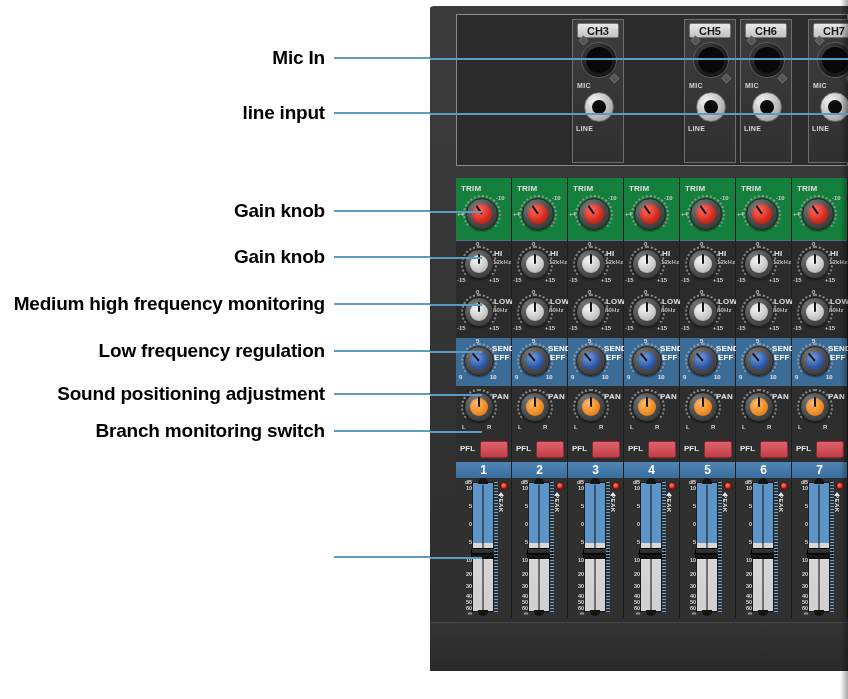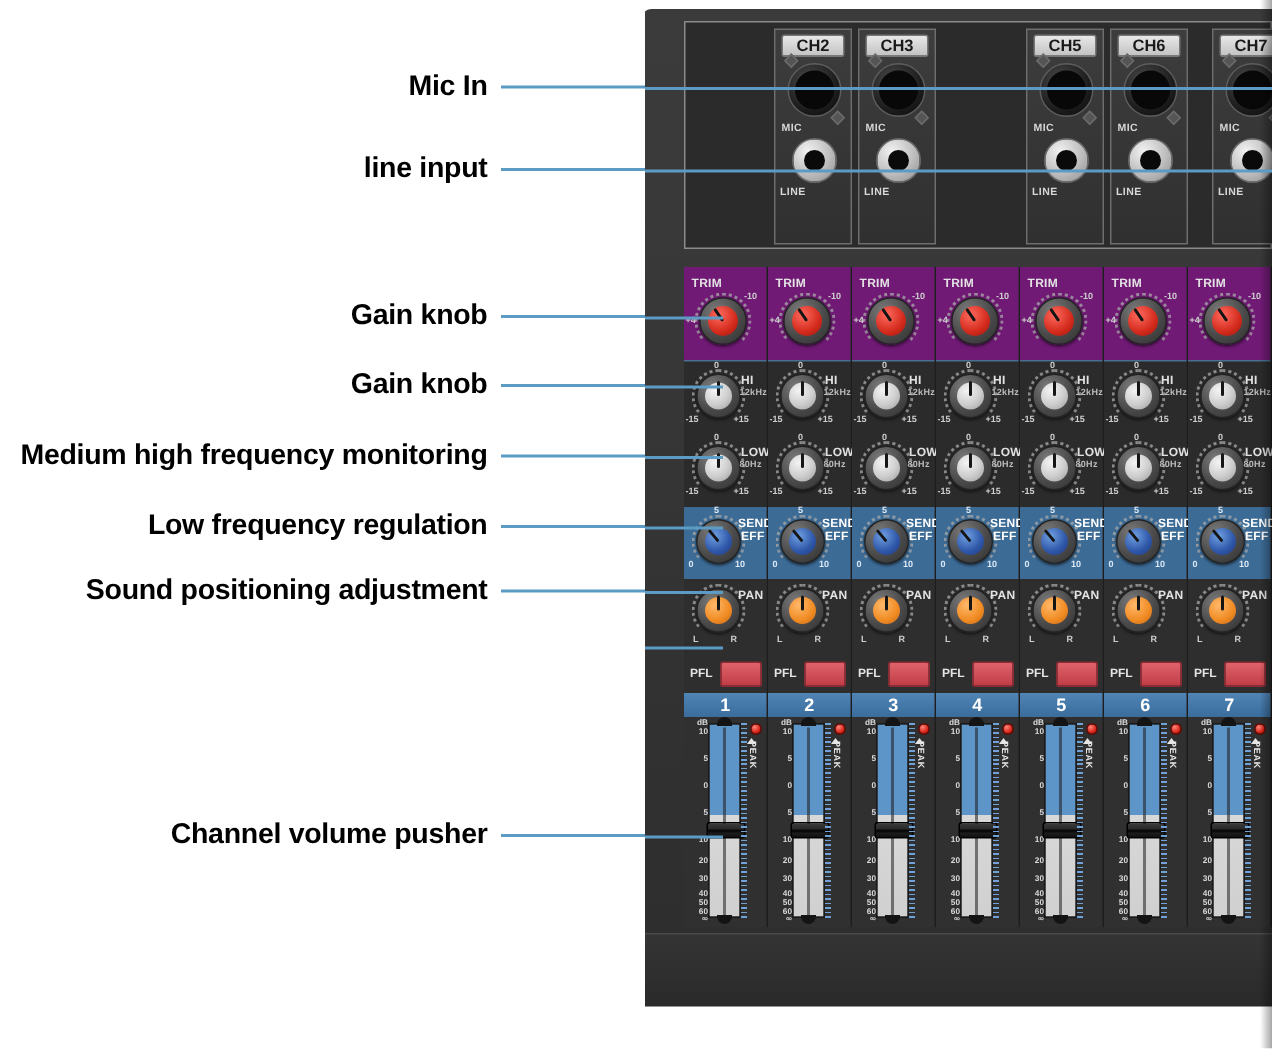--- a/index.html
+++ b/index.html
@@ -127,21 +127,21 @@
   
   .strip-area{
     position:absolute;left:64px;top:178px;width:392px;height:300px;
     background:#303030;
   }
   .strip{
     position:absolute;top:0;width:56px;height:300px;
     border-right:1px solid #1d1d1d;
     box-sizing:border-box;
   }
-  .sec-trim{position:absolute;left:0;top:0;width:100%;height:62px;background:#701a75;}
+  .sec-trim{position:absolute;left:0;top:0;width:100%;height:62px;background:#15803d;}
   .sec-eq  {position:absolute;left:0;top:62px;width:100%;height:98px;background:#2b2b2b;
             border-top:1px solid #4a6f92;border-bottom:1px solid #4a6f92;}
   .sec-aux {position:absolute;left:0;top:160px;width:100%;height:48px;background:#3c6b96;}
   .sec-pan {position:absolute;left:0;top:208px;width:100%;height:52px;background:#2e2e2e;}
   .sec-pfl {position:absolute;left:0;top:260px;width:100%;height:24px;background:#2e2e2e;}
   .sec-num {position:absolute;left:0;top:284px;width:100%;height:16px;
             background:linear-gradient(180deg,#4f84b5,#3a6d9c);}
   .numtxt{font-size:12px;font-weight:bold;color:#fff;text-align:center;line-height:16px;}
 
   
@@ -266,47 +266,35 @@
       <span class="leader" style="width: 96px;"></span>
     </div>
     <div class="anno" style="top: 338px;">
       <span class="lbl">Low frequency regulation</span>
       <span class="leader" style="width: 96px;"></span>
     </div>
     <div class="anno" style="top: 381px;">
       <span class="lbl">Sound positioning adjustment</span>
       <span class="leader" style="width: 96px;"></span>
     </div>
+    <div class="anno" style="top: 418px;">
+      <span class="lbl">Branch monitoring switch</span>
+      <span class="leader" style="width: 96px;"></span>
+    </div>
     <div class="anno" style="top: 544px;">
-      <span class="lbl">Channel volume pusher</span>
       <span class="leader" style="width: 96px;"></span>
     </div>
   </div>
 
 <div id="mixer">
   <div class="rail-top"></div>
   <div class="rail"></div>
   <div class="panel"></div>
 
   <div class="input-block" id="input-block">
-      <div class="chan-col" style="left: 59px;">
-        <div class="inp" style="left: 0px;">
-          <div class="ch-tag">CH2</div>
-          <div class="xlr">
-            <div class="pin p1"></div>
-            <div class="pin p2"></div>
-            <div class="pin p3"></div>
-          </div>
-          <div class="screw s1"></div>
-          <div class="screw s2"></div>
-          <div class="lbl-mic">MIC</div>
-          <div class="trs"></div>
-          <div class="lbl-line">LINE</div>
-        </div>
-      </div>
       <div class="chan-col" style="left: 115px;">
         <div class="inp" style="left: 0px;">
           <div class="ch-tag">CH3</div>
           <div class="xlr">
             <div class="pin p1"></div>
             <div class="pin p2"></div>
             <div class="pin p3"></div>
           </div>
           <div class="screw s1"></div>
           <div class="screw s2"></div>

